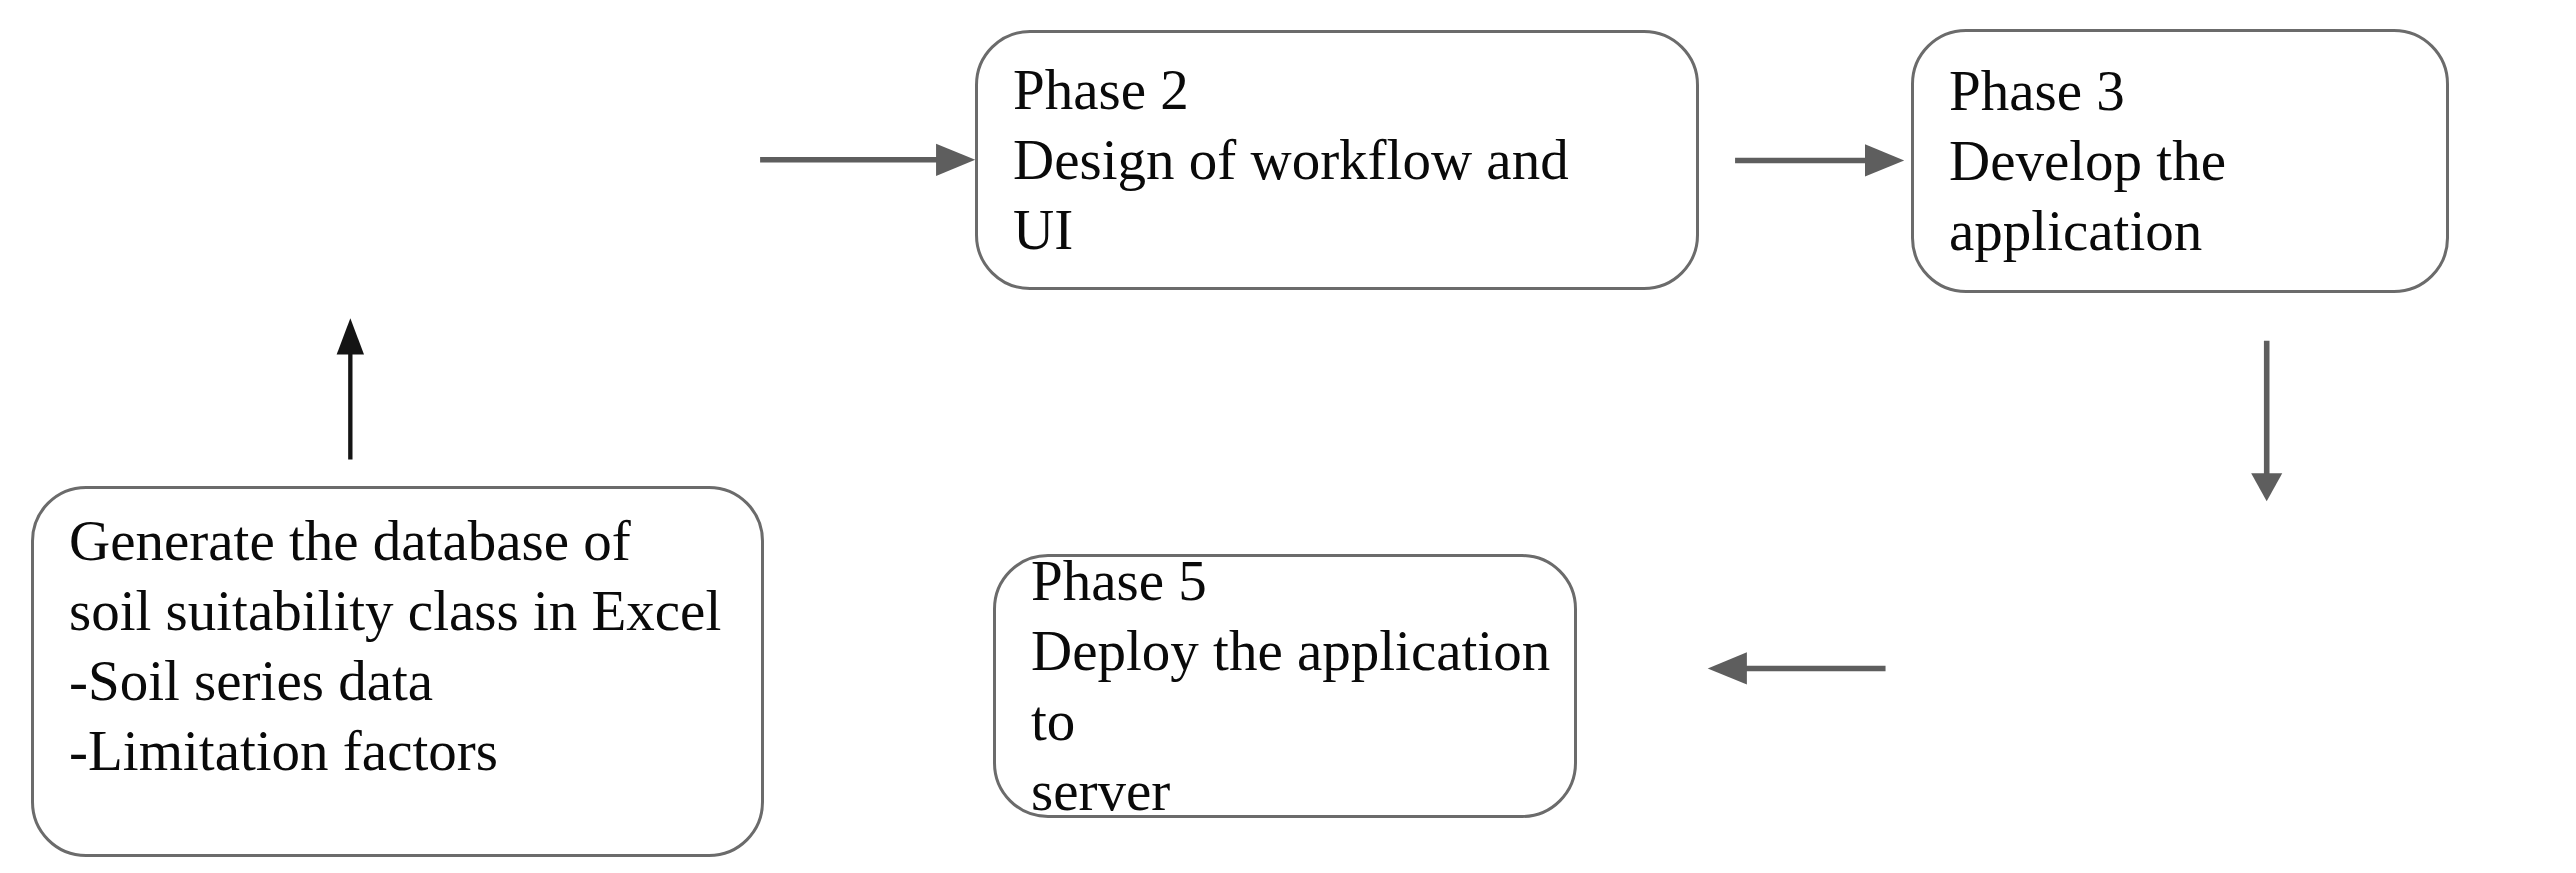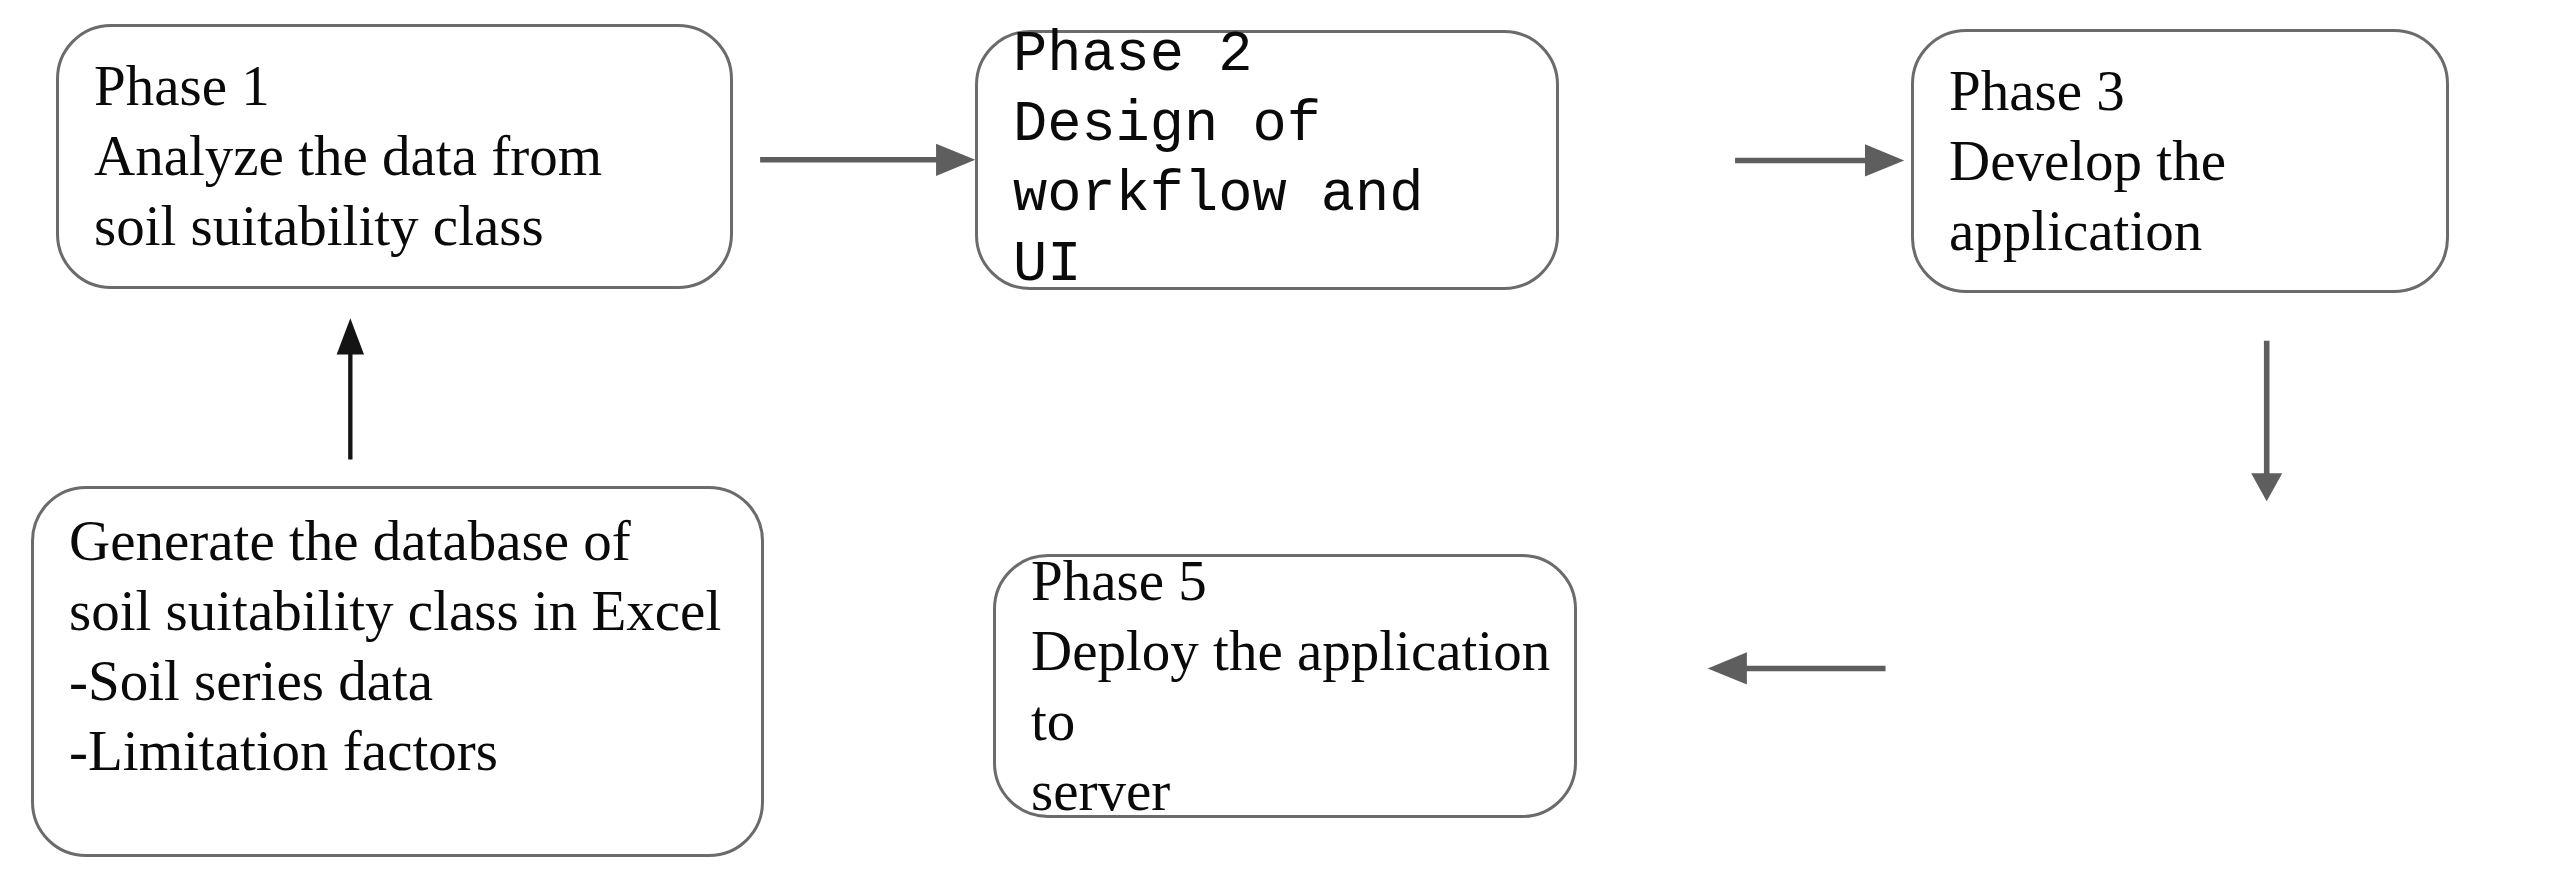--- a/index.html
+++ b/index.html
@@ -32,21 +32,21 @@
     display: flex;
     align-items: center;
     padding: 0 6.2px 0 35px;
     font-size: 57px;
     line-height: 70px;
     color: #0a0a0a;
     white-space: pre-line;
     letter-spacing: 0px;
   }
   .n-phase1   { left: 56px;   top: 23.6px;  width: 677px; height: 265px; }
-  .n-phase2   { left: 975px; top: 30px;  width: 584px; height: 260px; font-family: Liberation Mono, monospace; }
+  .n-phase2   { left: 975px; top: 30px;  width: 724px; height: 260px; }
   .n-phase3   { left: 1911px; top: 29px;  width: 538px; height: 264px; }
   .n-database { left: 31px;   top: 486px; width: 733px; height: 371px;
                 align-items: flex-start; padding-top: 17.4px; padding-right: 11px; }
   .n-phase4   { left: 1912px; top: 550px; width: 641px; height: 283px; }
   .n-phase5   { left: 993px; top: 554px; width: 584px; height: 264px; }
 </style>
 </head>
 <body>
 
 <div class="canvas">
@@ -72,23 +72,20 @@
       <line x1="3645" y1="548" x2="3645" y2="766" stroke="#5e5e5e" stroke-width="9"></line>
       <polygon points="3645,806 3620,761 3670,761" fill="#5e5e5e"></polygon>
     </g>
 
     <g>
       <line x1="3032" y1="1075" x2="2806" y2="1075" stroke="#5e5e5e" stroke-width="9"></line>
       <polygon points="2746,1075 2809,1049 2809,1101" fill="#5e5e5e"></polygon>
     </g>
   </svg>
 
-  <div class="node n-phase1">Phase 1
-Analyze the data from
-soil suitability class</div>
 
   <div class="node n-phase2">Phase 2
 Design of workflow and
 UI</div>
 
   <div class="node n-phase3">Phase 3
 Develop the application</div>
 
   <div class="node n-database">Generate the database of
 soil suitability class in Excel

